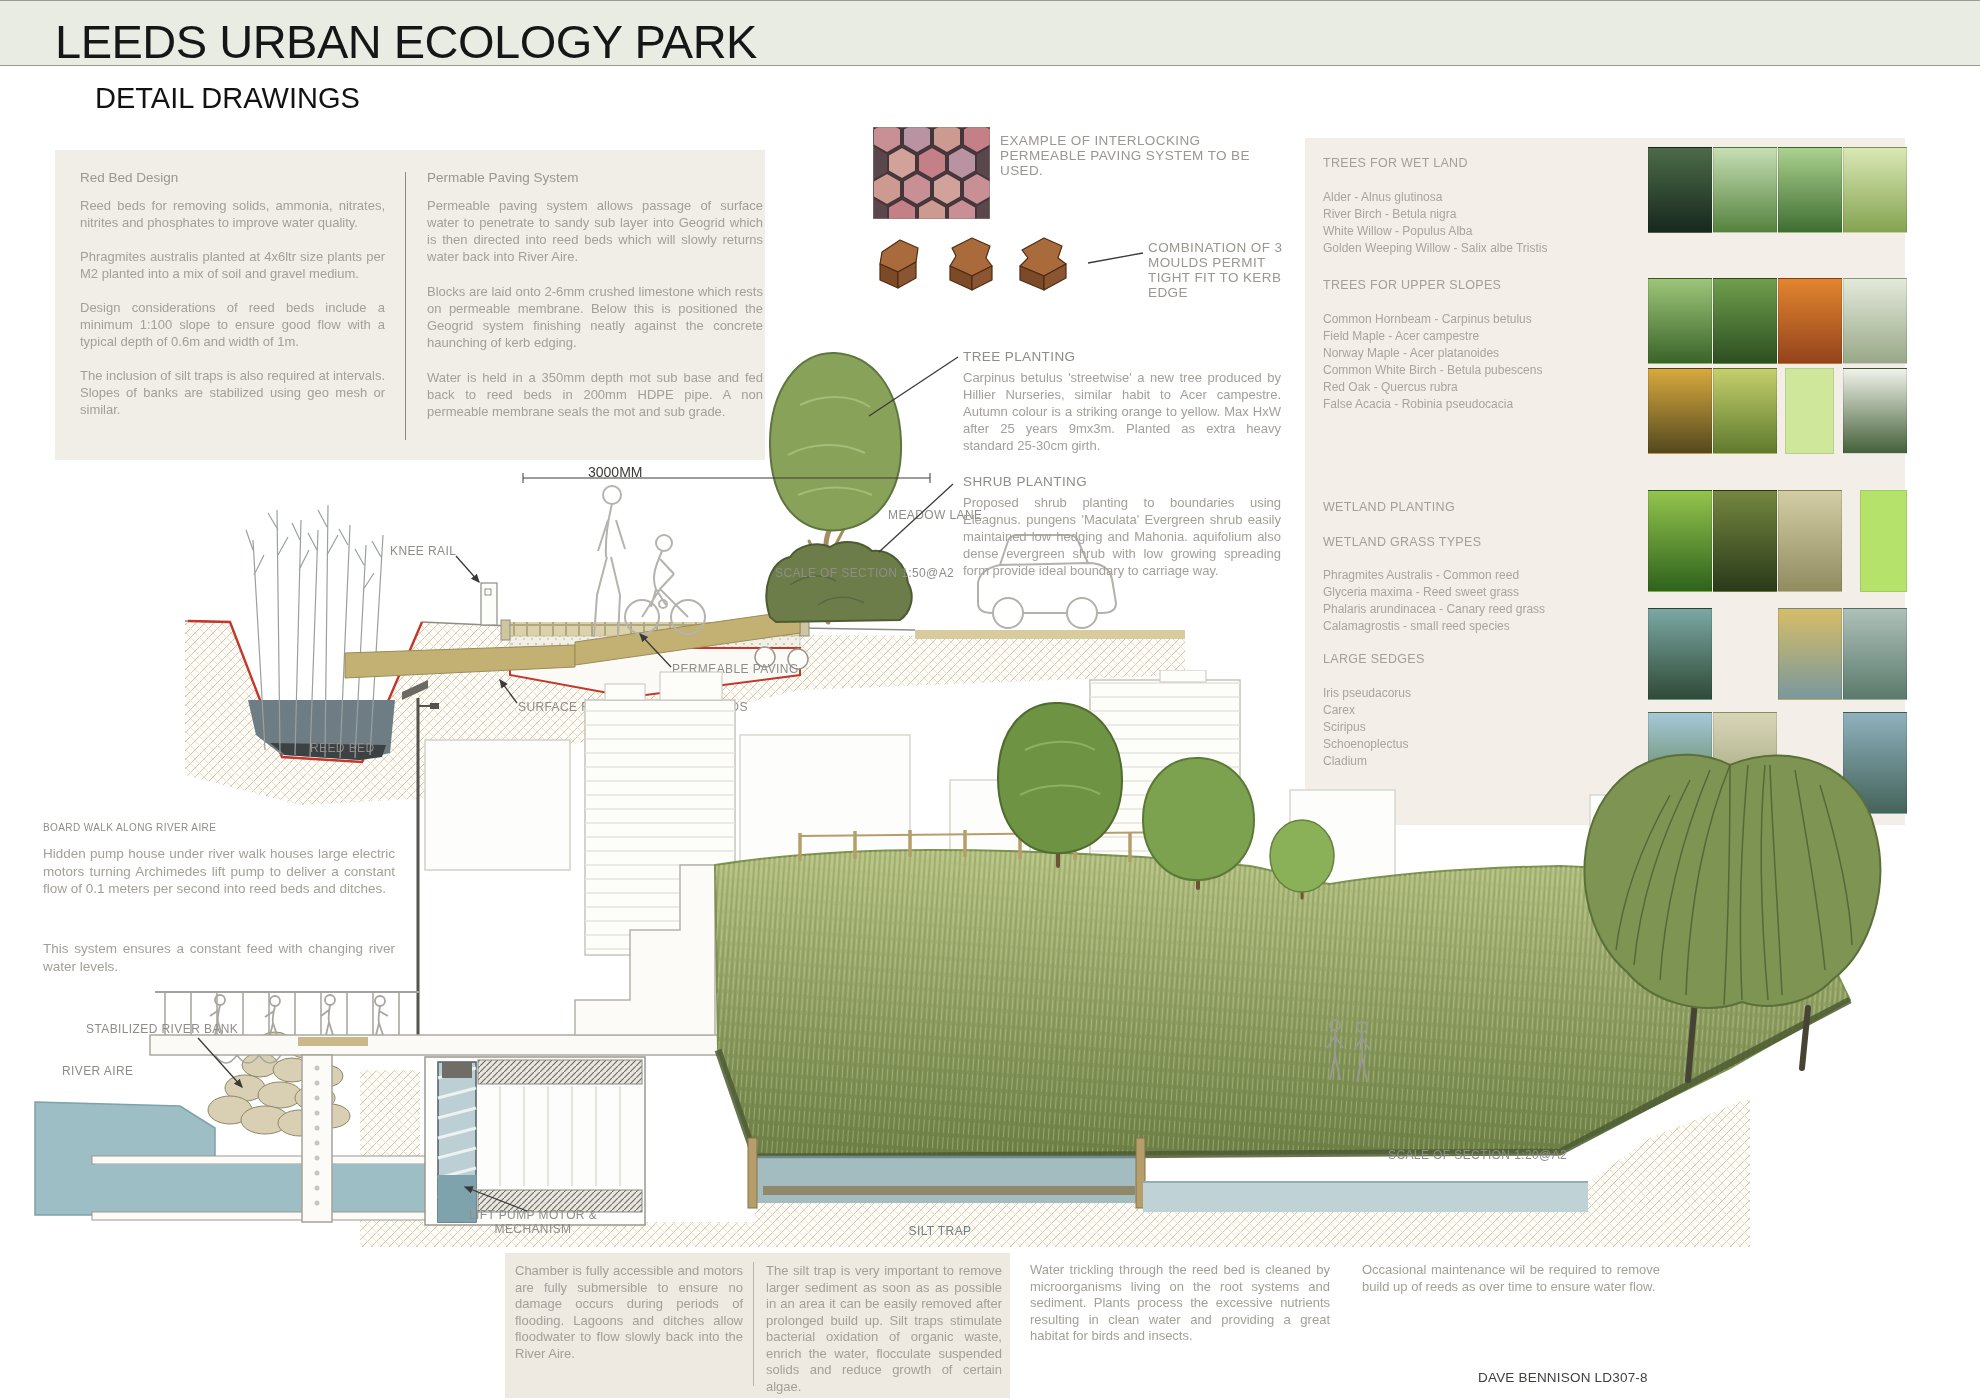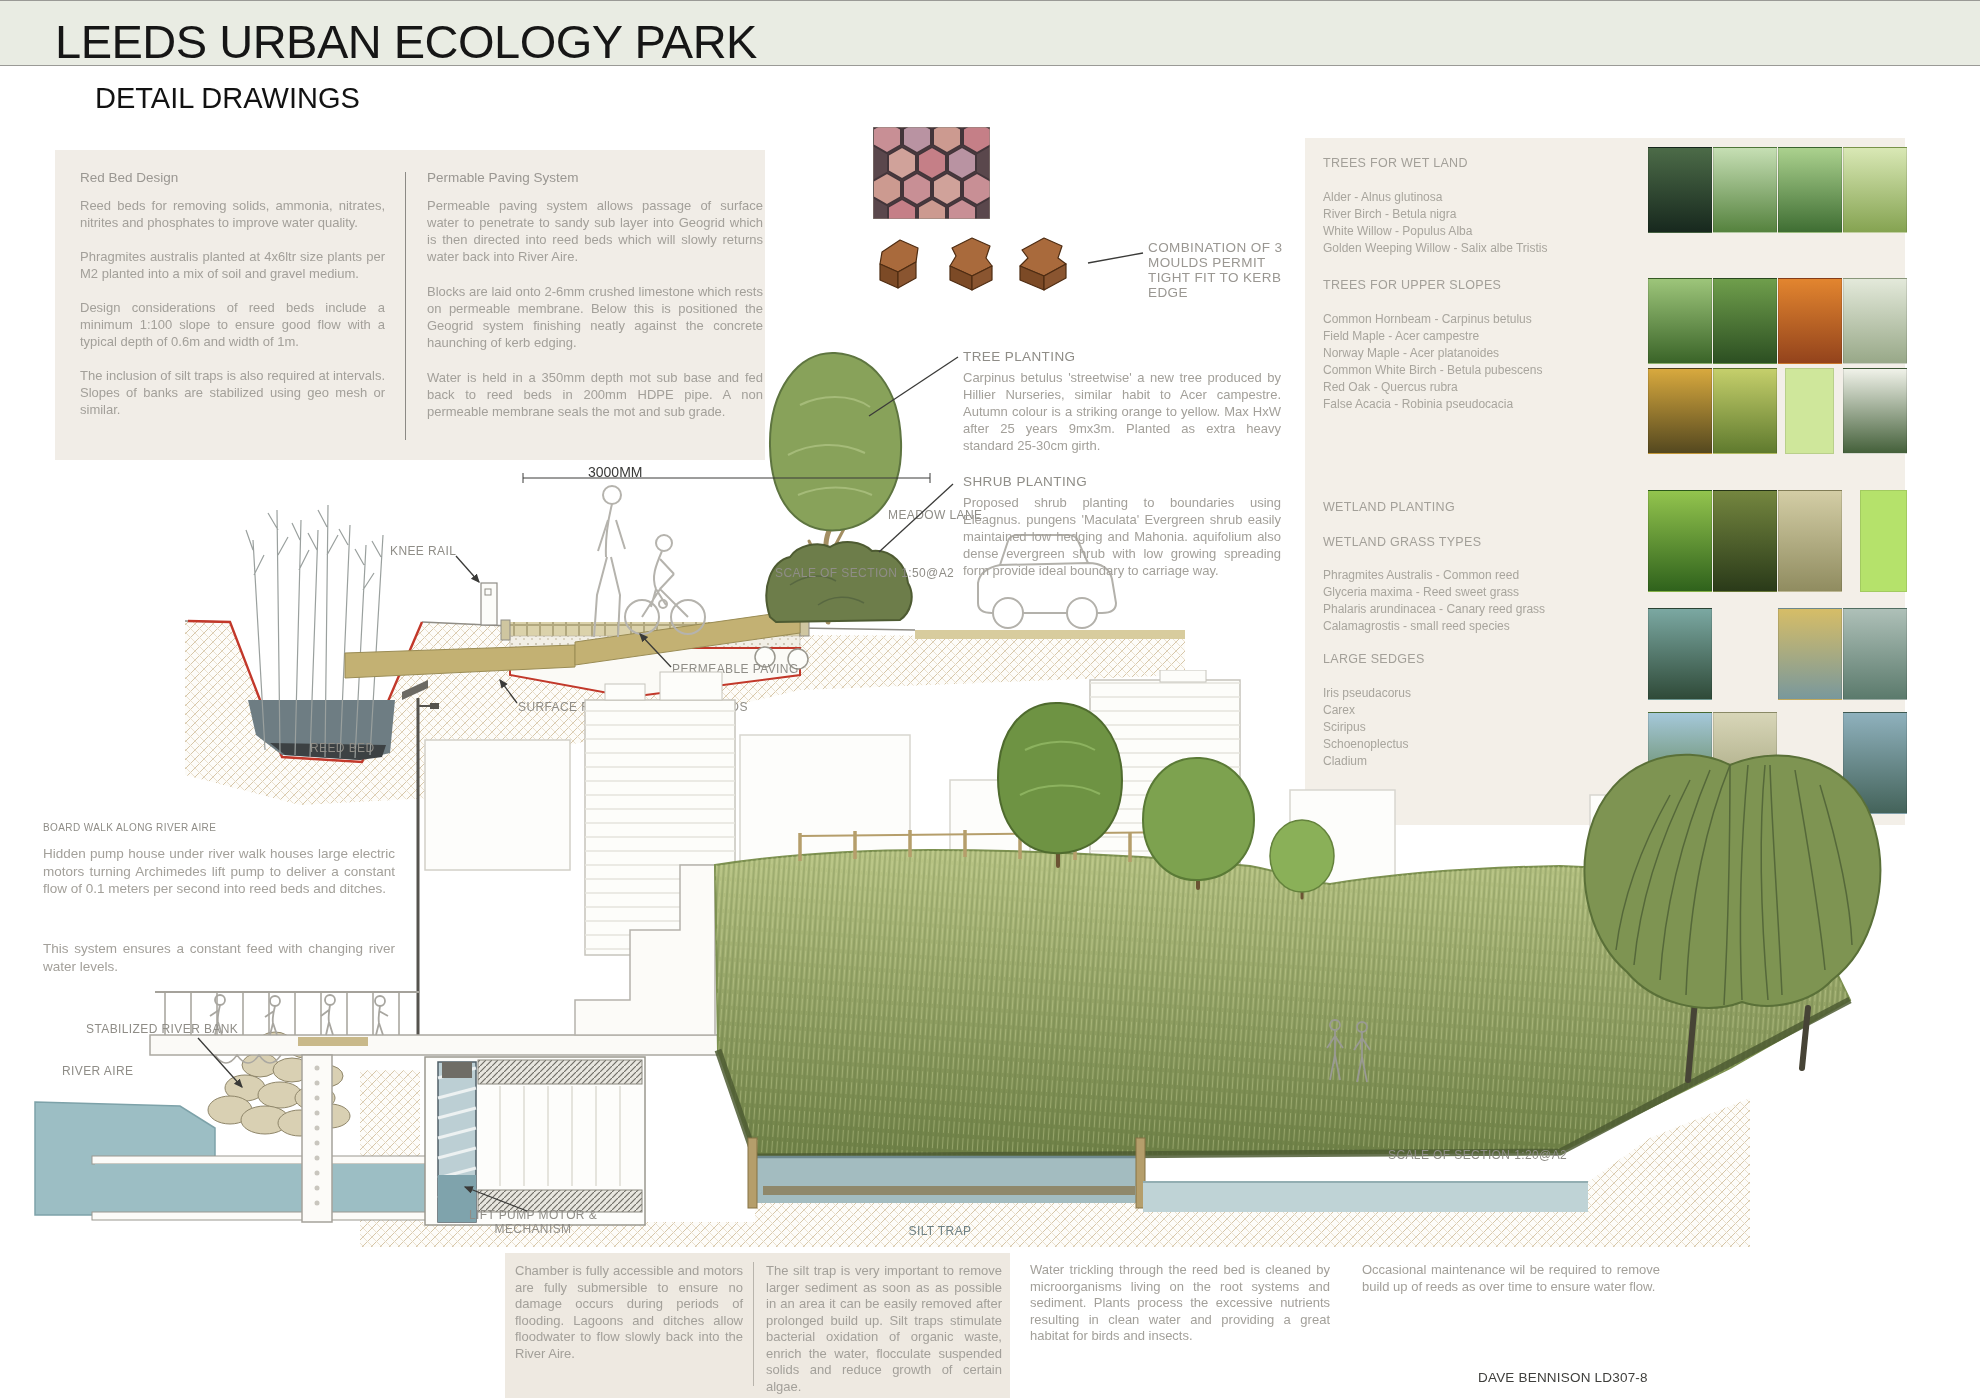--- a/index.html
+++ b/index.html
@@ -61,20 +61,21 @@
       <polygon points="14,46 28,54 28,70 14,78 0,70 0,54" fill="#cc9a90"></polygon>
       <polygon points="44,46 58,54 58,70 44,78 30,70 30,54" fill="#c88f95"></polygon>
       <polygon points="74,46 88,54 88,70 74,78 60,70 60,54" fill="#d0a29a"></polygon>
       <polygon points="104,46 118,54 118,70 104,78 90,70 90,54" fill="#c88f95"></polygon>
       <polygon points="29,72 43,80 43,96 29,104 15,96 15,80" fill="#c57f87"></polygon>
       <polygon points="59,72 73,80 73,96 59,104 45,96 45,80" fill="#cc9a90"></polygon>
       <polygon points="89,72 103,80 103,96 89,104 75,96 75,80" fill="#c88f95"></polygon>
     </g>
     <rect x="0" y="0" width="117" height="92" fill="none" stroke="#8a8279"></rect>
   </svg>
+  <div class="abs lbl-wrap" style="left:1000px;top:133px;width:270px;font-size:13.5px;color:#9a9792;">EXAMPLE OF INTERLOCKING PERMEABLE PAVING SYSTEM TO BE USED.</div>
 
   <svg class="abs" style="left:876px;top:228px;" width="212" height="72" viewBox="0 0 212 72">
     <g stroke="#4e2c12" stroke-width="1.2" stroke-linejoin="round">
       <polygon points="6,24 24,12 42,20 40,34 22,44 4,36" fill="#a96a3c"></polygon>
       <polygon points="4,36 22,44 22,60 4,52" fill="#7c4a26"></polygon>
       <polygon points="22,44 40,34 40,50 22,60" fill="#8a5530"></polygon>
       <polygon points="76,20 96,10 114,18 110,30 116,38 96,48 74,38 80,28" fill="#a96a3c"></polygon>
       <polygon points="74,38 96,48 96,62 74,52" fill="#7c4a26"></polygon>
       <polygon points="96,48 116,38 116,52 96,62" fill="#8a5530"></polygon>
       <polygon points="146,22 168,10 186,18 182,30 190,36 168,48 144,38 152,30" fill="#a96a3c"></polygon>

